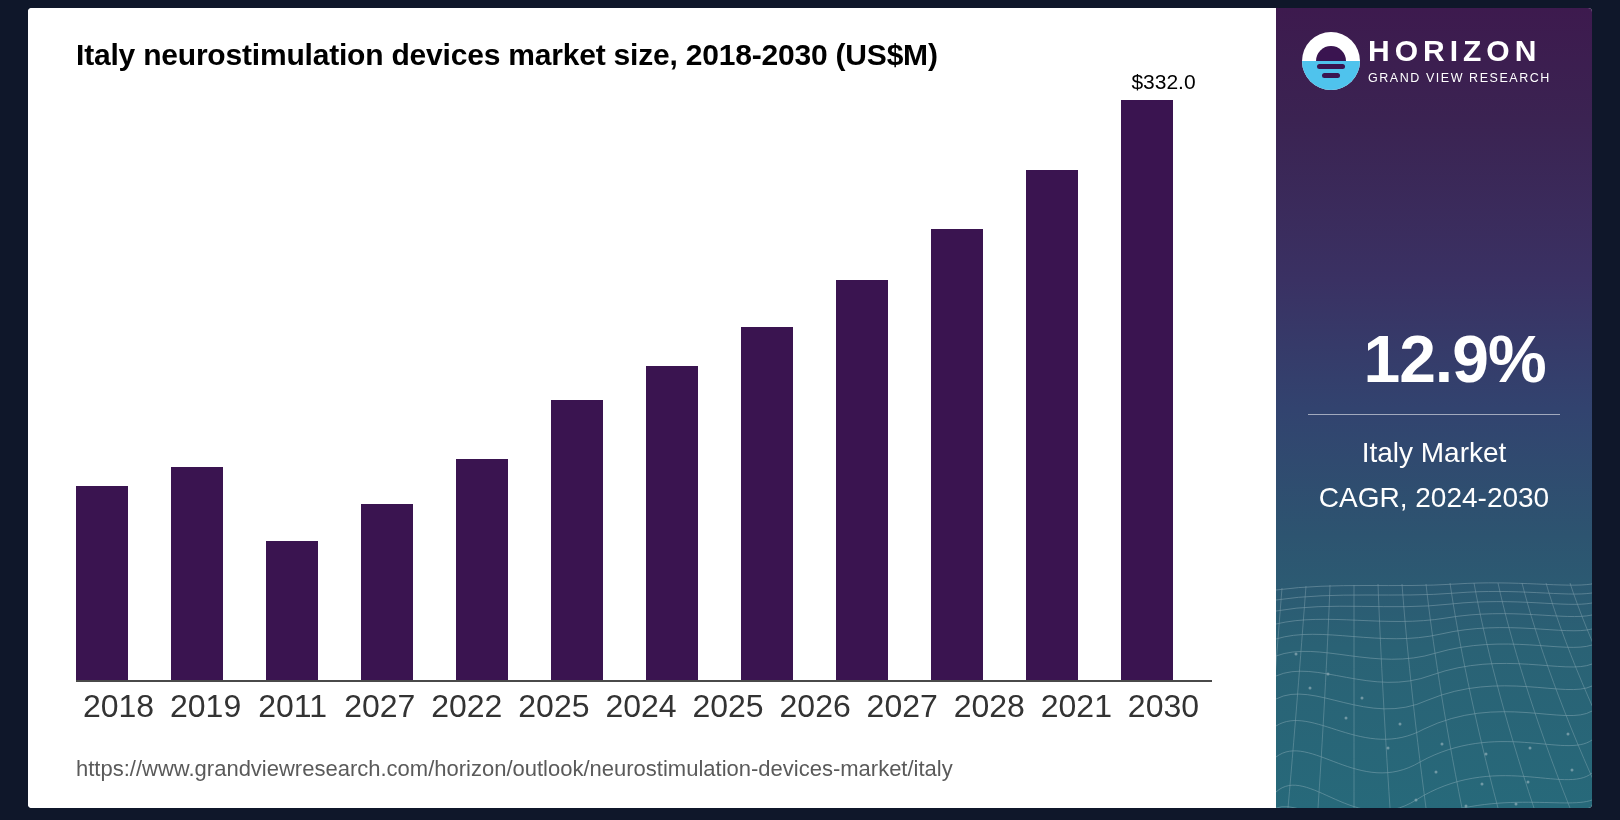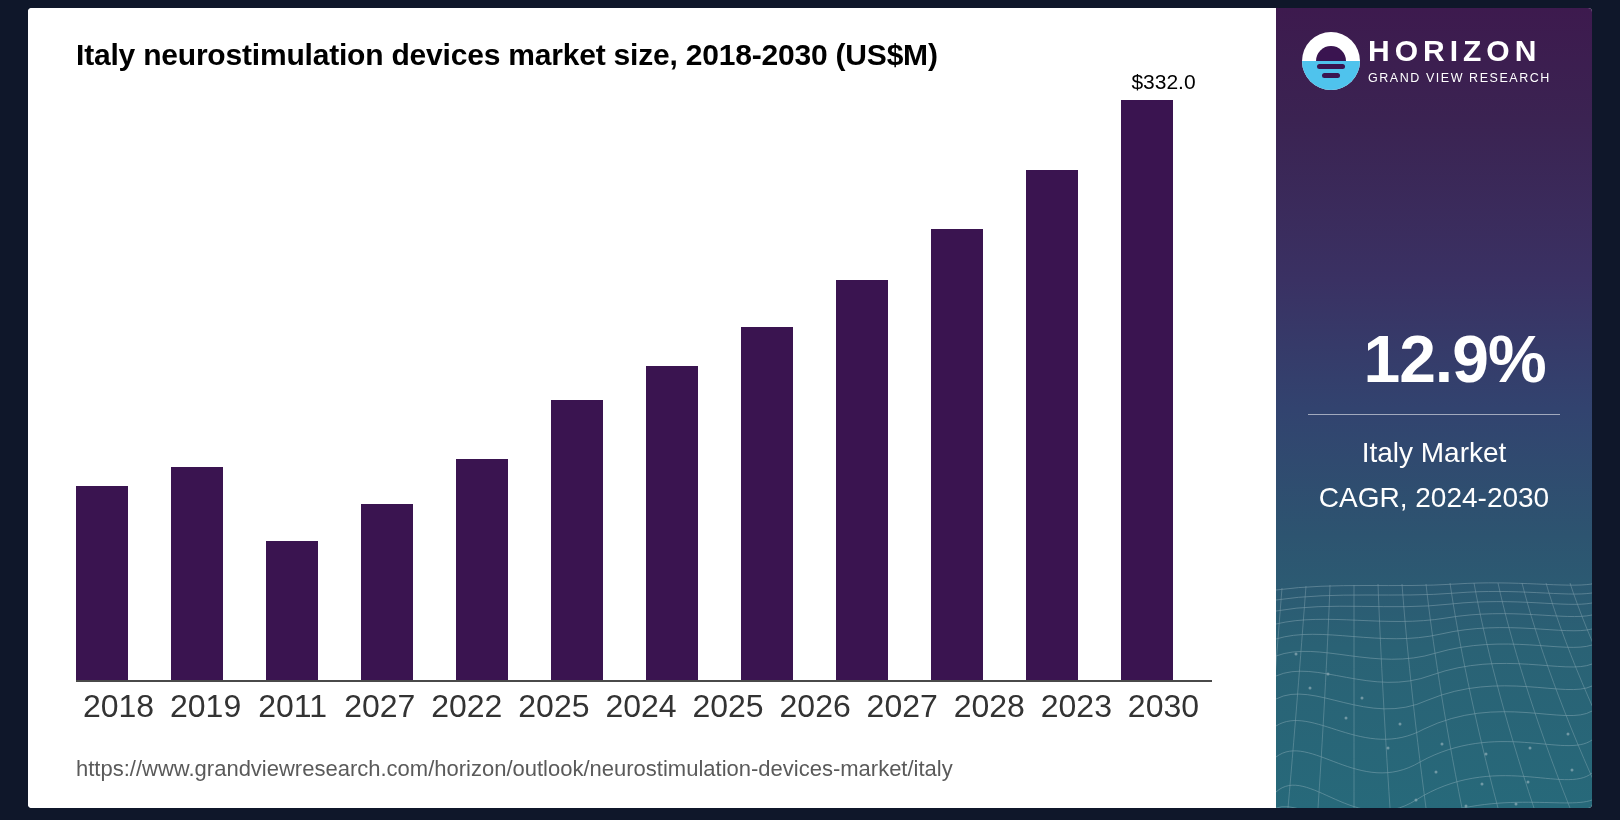--- a/index.html
+++ b/index.html
@@ -274,21 +274,21 @@
           <div class="x-tick">2019</div>
           <div class="x-tick">2011</div>
           <div class="x-tick">2027</div>
           <div class="x-tick">2022</div>
           <div class="x-tick">2025</div>
           <div class="x-tick">2024</div>
           <div class="x-tick">2025</div>
           <div class="x-tick">2026</div>
           <div class="x-tick">2027</div>
           <div class="x-tick">2028</div>
-          <div class="x-tick">2023</div>
+          <div class="x-tick">2021</div>
           <div class="x-tick">2030</div>
         </div>
 
       <div id="source-url">https://www.grandviewresearch.com/horizon/outlook/neurostimulation-devices-market/italy</div>
     </div>
 
     <div id="sidebar">
 
       <div id="logo-row">
         <div id="logo-mark">

